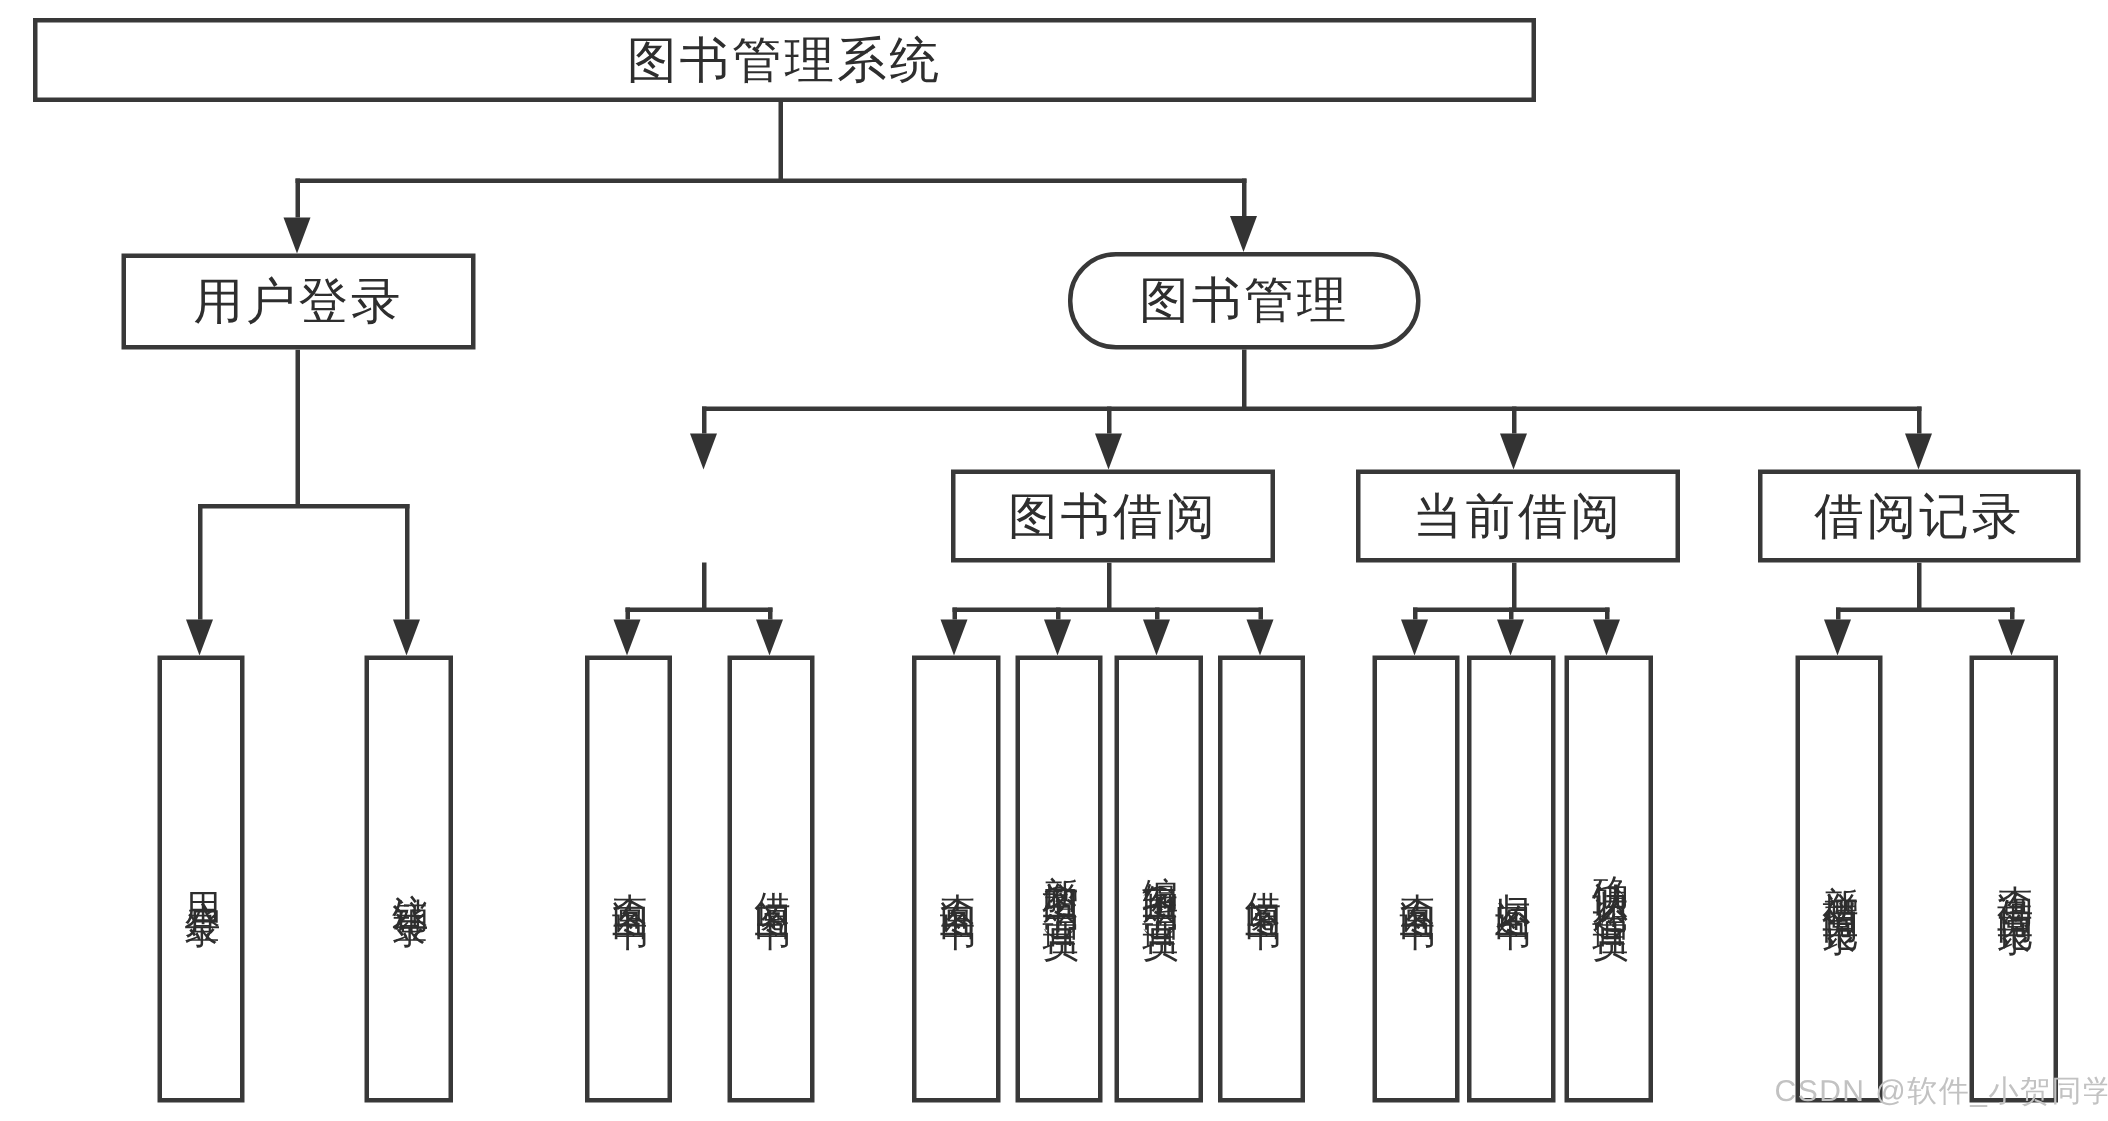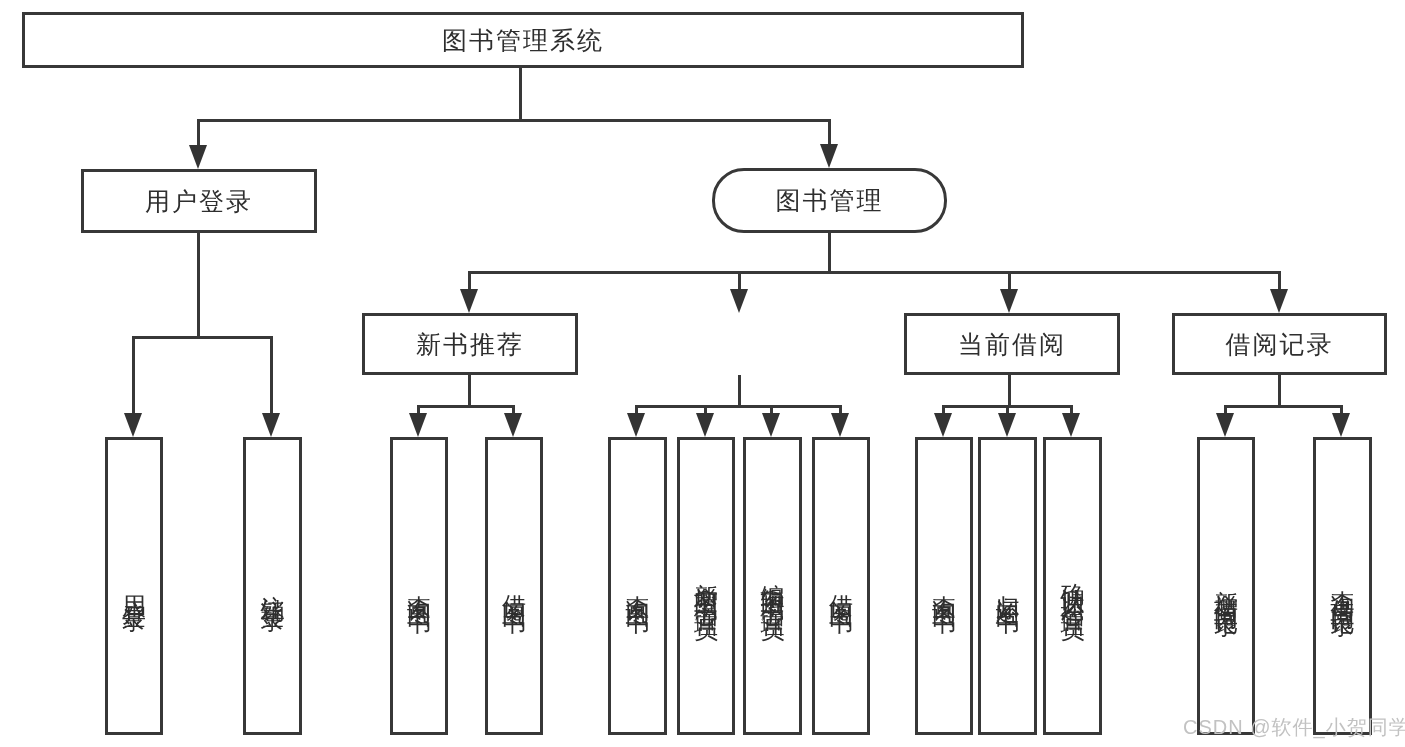--- a/index.html
+++ b/index.html
@@ -6,21 +6,21 @@
   #stage{
     position:relative;width:1405px;height:747px;background:#ffffff;overflow:hidden;
     font-family:"Liberation Sans","DejaVu Sans",sans-serif;color:#2e2e2e;
   }
   .box{
     position:absolute;box-sizing:border-box;background:#ffffff;
     border:3px solid #383838;display:flex;align-items:center;justify-content:center;
     z-index:2;
   }
   .hlabel{
-    font-size:25px;letter-spacing:2px;color:#2e2e2e;white-space:nowrap;
+    font-size:33px;letter-spacing:2px;color:#2e2e2e;white-space:nowrap;
   }
   .vlabel{
     writing-mode:vertical-rl;text-orientation:mixed;
     font-size:24px;letter-spacing:5px;color:#2e2e2e;line-height:1;
   }
   .vline,.hline{position:absolute;background:#383838;z-index:1;}
   .vline{width:3px;}
   .hline{height:3px;}
   .arrowstem{position:absolute;width:3px;background:#383838;z-index:1;}
   .arrowhead{
@@ -42,22 +42,22 @@
     <span class="hlabel">图书管理系统</span>
   </div>
 
   <div class="box" style="left:81px;top:169px;width:236px;height:64px;">
     <span class="hlabel">用户登录</span>
   </div>
   <div class="box" style="left:712px;top:168px;width:235px;height:65px;border-radius:32px;">
     <span class="hlabel">图书管理</span>
   </div>
 
-  <div class="box" style="left:362px;top:313px;width:216px;height:62px;">
-    <span class="hlabel">新书推荐</span>
+  <div class="box" style="left:634px;top:313px;width:216px;height:62px;">
+    <span class="hlabel">图书借阅</span>
   </div>
   <div class="box" style="left:1172px;top:313px;width:215px;height:62px;">
     <span class="hlabel">借阅记录</span>
   </div>
   <div class="box" style="left:904px;top:313px;width:216px;height:62px;">
     <span class="hlabel">当前借阅</span>
   </div>
 
   <div class="box" style="left:105px;top:437px;width:58px;height:298px;">
     <span class="vlabel">用户登录</span>

